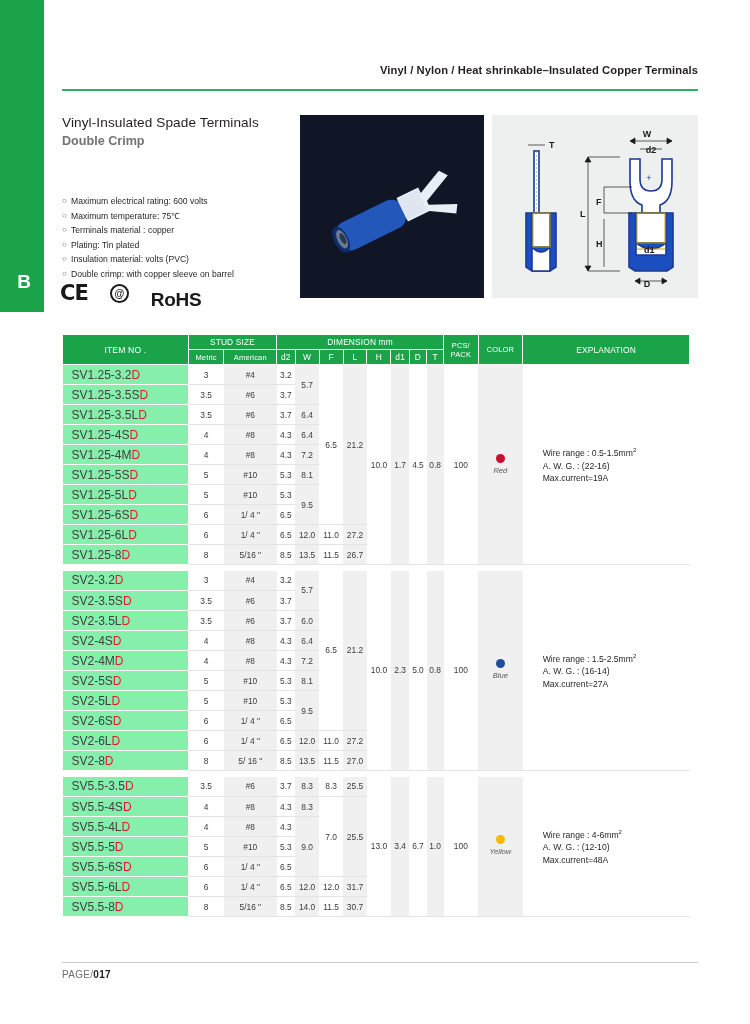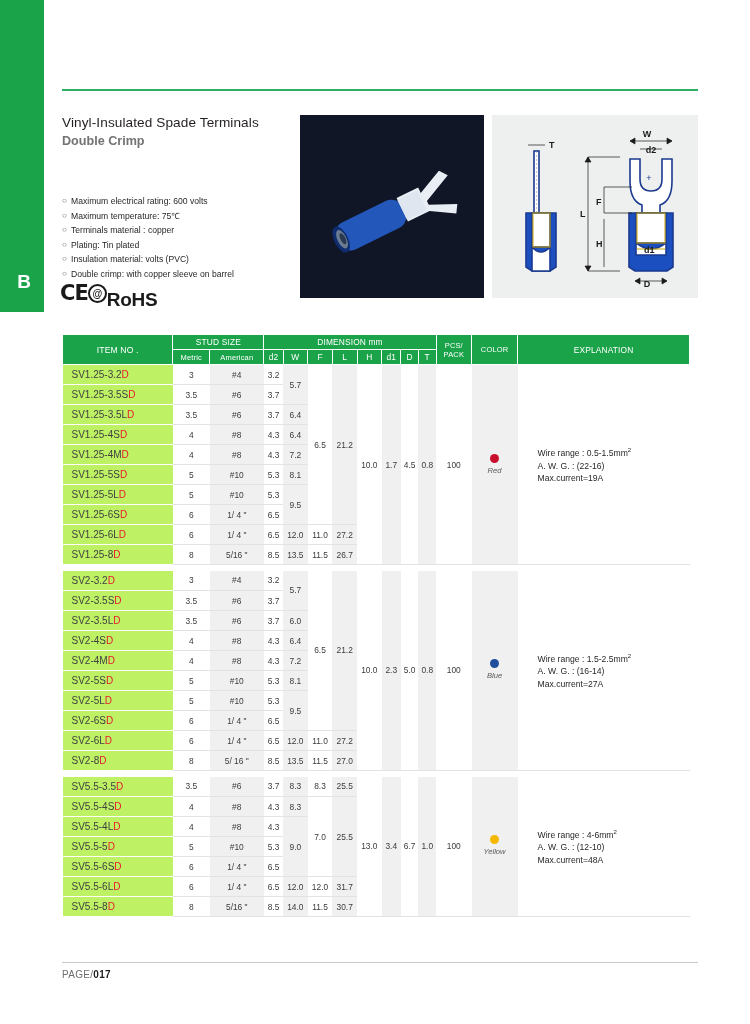--- a/index.html
+++ b/index.html
@@ -55,21 +55,21 @@
     font-size: 8.6px; line-height: 14.6px; color: #231f20;
   }
   .bullet .dot {
     flex: 0 0 auto; width: 9px;
     font-size: 8px; color: #58595b; line-height: 14.6px;
   }
 
   
   .certs {
     position: absolute; left: 60px; top: 281px;
-    display: flex; align-items: center; gap: 0; height: 24px;
+    display: flex; align-items: center; gap: 22px; height: 24px;
   }
   .ce-mark { font-size: 21px; font-weight: bold; letter-spacing: -1px; color: #1a1a1a; font-family: "DejaVu Sans", sans-serif; }
   .eco-mark {
     width: 19px; height: 19px; border-radius: 50%;
     border: 2px solid #1a1a1a; position: relative;
     display: flex; align-items: center; justify-content: center;
     font-size: 10px; font-weight: bold; color: #1a1a1a;
   }
   .rohs-mark { font-size: 19px; font-weight: bold; color: #1a1a1a; letter-spacing: -.3px; margin-top: 14px; }
 
@@ -111,24 +111,24 @@
     border: none;
     border-bottom: 1px solid #e3e3e3;
     padding: 0;
     height: 20px;
     text-align: center;
     vertical-align: middle;
     background: #ffffff;
     font-size: 8.4px;
   }
   .tbl td.item {
-    background: #bef264;
+    background: #86efac;
     text-align: left;
     padding-left: 9px;
-    font-size: 10px;
+    font-size: 12px;
     color: #404041;
     border-bottom: 1px solid #ffffff;
   }
   .tbl td.shade { background: #f0f0f0; }
   .tbl td.expl {
     text-align: left; padding-left: 20px;
     line-height: 12.5px; font-size: 8.6px; color: #231f20;
   }
   .sfx { color: #e8192c; }
   .block-gap td { height: 6px; background: #ffffff; border-bottom: none; }
@@ -152,20 +152,21 @@
   .foot-text b { color: #231f20; }
 </style>
 </head>
 <body>
 
 <div class="page">
 
   <div class="spine"></div>
   <div class="spine-tab">B</div>
 
+  <div class="top-title">Vinyl / Nylon / Heat shrinkable–Insulated Copper Terminals</div>
   <div class="top-rule"></div>
 
   <div class="prod-title">Vinyl-Insulated Spade Terminals</div>
   <div class="prod-sub">Double Crimp</div>
 
   <div class="bullets" id="spec-list">
       <div class="bullet">
         <span class="dot">○</span>
         <span>Maximum electrical rating: 600 volts</span>
       </div>

